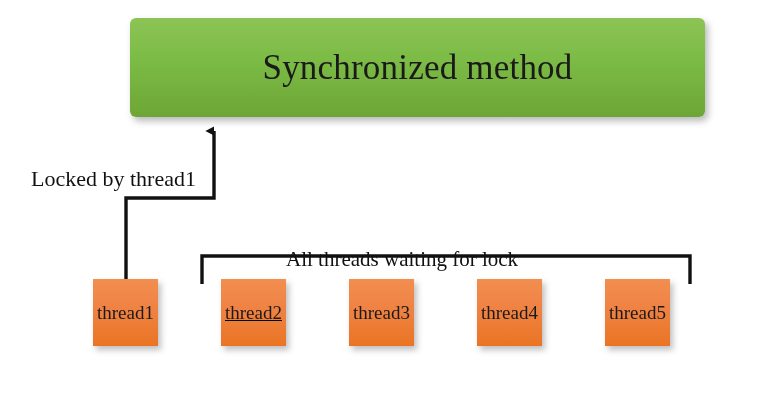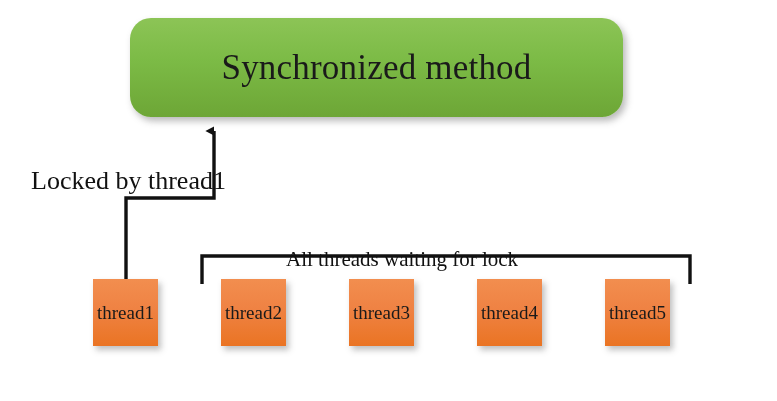--- a/index.html
+++ b/index.html
@@ -25,23 +25,23 @@
     width: 777px;
     height: 401px;
     pointer-events: none;
   }
 
   
   .sync-node {
     position: absolute;
     left: 130px;
     top: 18px;
-    width: 493px;
+    width: 575px;
     height: 99px;
-    border-radius: 21px;
+    border-radius: 6px;
     background: linear-gradient(to bottom, #8cc456 0%, #7cbb46 42%, #6da636 100%);
     box-shadow: 3px 4px 7px rgba(80, 80, 80, 0.40);
     display: flex;
     align-items: center;
     justify-content: center;
     box-sizing: border-box;
   }
   .sync-node-label {
     font-family: "Liberation Serif", "DejaVu Serif", serif;
     font-size: 35px;
@@ -65,37 +65,37 @@
     box-sizing: border-box;
   }
   .thread-node-label {
     font-family: "Liberation Serif", "DejaVu Serif", serif;
     font-size: 19px;
     line-height: 1;
     color: #1a1a1a;
     white-space: nowrap;
   }
   .thread-node.n1 { left: 93px; }
-  .thread-node.n2 { left: 221px; }
+  .thread-node.n2 { left: 221px; text-decoration: underline; }
   .thread-node.n3 { left: 349px; }
   .thread-node.n4 { left: 477px; }
   .thread-node.n5 { left: 605px; }
 
   
   .annotation {
     position: absolute;
     font-family: "Liberation Serif", "DejaVu Serif", serif;
     color: #111111;
     white-space: nowrap;
     line-height: 1;
   }
   #locked-by-label {
     left: 31px;
     top: 168px;
-    font-size: 26px;
+    font-size: 22px;
     text-align: center;
   }
   #waiting-label {
     left: 286px;
     top: 225px;
     font-size: 21px;
     margin-top: 24px;
   }
 </style>
 </head>

